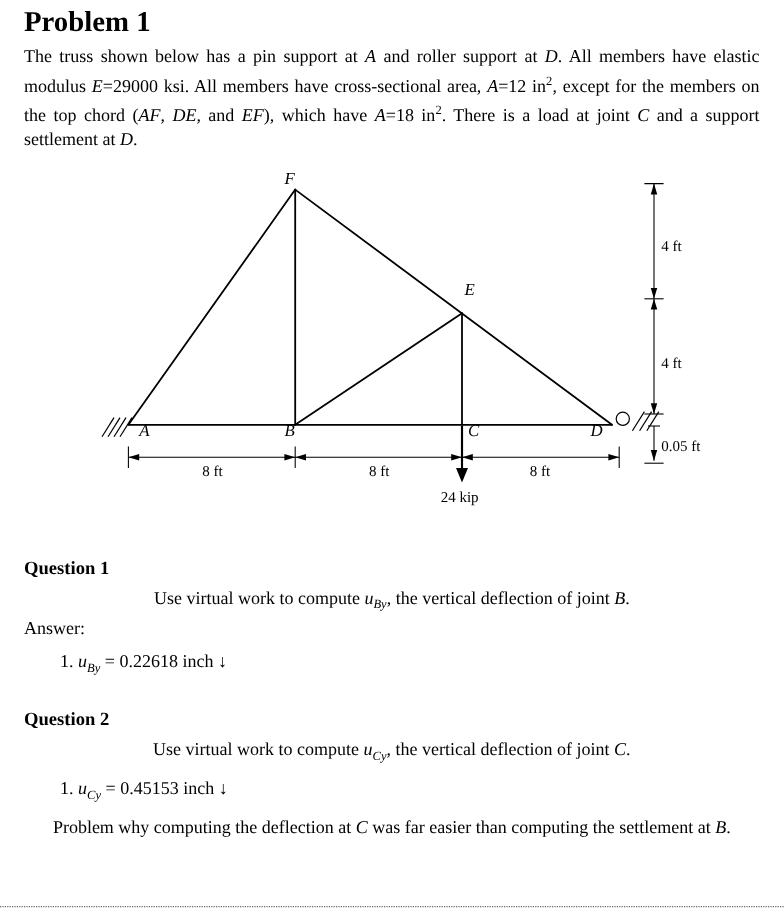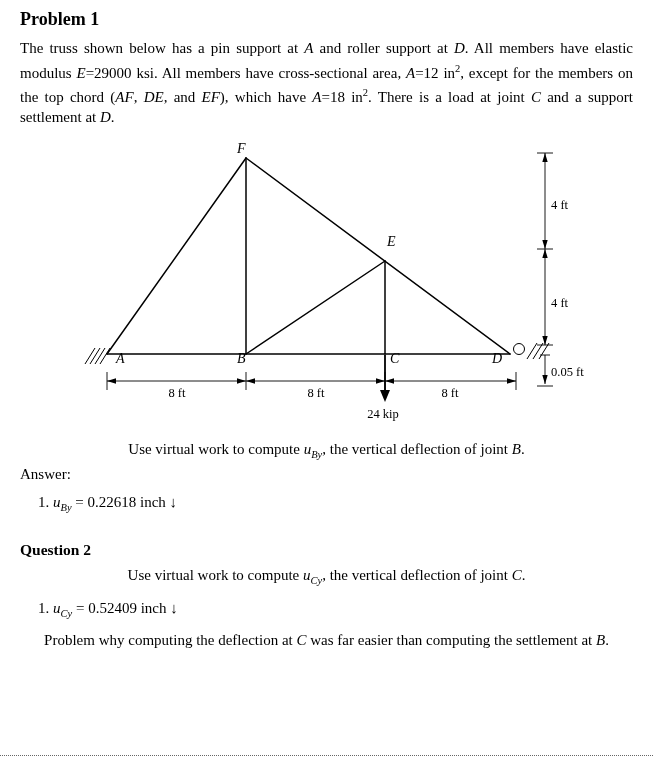--- a/index.html
+++ b/index.html
@@ -2,25 +2,25 @@
 <html><head>
 <meta charset="utf-8">
 <style>
   * { margin:0; padding:0; box-sizing:border-box; }
   html,body { background:#ffffff; }
   body {
     width:653px; height:757px; overflow:hidden; position:relative;
     font-family:"Liberation Serif","DejaVu Serif",serif; color:#000;
   }
   .page { position:relative; width:653px; height:757px; padding:9px 20px 0 20px; }
-  .h-problem { font-size:18px; font-weight:bold; line-height:21px; margin-bottom:9px; }
+  .h-problem { font-size:24px; font-weight:bold; line-height:21px; margin-bottom:9px; }
   .h-question { font-size:15.5px; font-weight:bold; line-height:19px; }
   .body { font-size:15px; line-height:19.5px; }
   .just { text-align:justify; }
-  .item { margin-left:18px; }
+  .item { margin-left:30px; }
   sup { font-size:70%; }
   sub { font-size:70%; }
   .diagram { display:block; margin-left:-20px; margin-top:14px; }
   .diagram text { font-family:"Liberation Serif","DejaVu Serif",serif; fill:#000; }
   .jlabel { font-size:14px; font-style:italic; }
   .dlabel { font-size:12.5px; }
   .mid { text-anchor:middle; }
   .mt-q1 { margin-top:31px; }
   .mt-p  { margin-top:7px;text-align:center; }
   .mt-i  { margin-top:9px; }
@@ -110,24 +110,25 @@
 
     <text class="dlabel mid" x="177" y="256">8 ft</text>
     <text class="dlabel mid" x="316" y="256">8 ft</text>
     <text class="dlabel mid" x="450" y="256">8 ft</text>
     <text class="dlabel" x="551" y="68">4 ft</text>
     <text class="dlabel" x="551" y="166">4 ft</text>
     <text class="dlabel" x="551" y="235">0.05 ft</text>
     <text class="dlabel mid" x="383" y="277">24 kip</text>
   </svg>
 
+  <h2 class="h-question mt-q1">Question 1</h2>
   <div class="body mt-p"><span>Use virtual work to compute </span><span style="font-style: italic;">u</span><sub style="font-style: italic;">By</sub><span>, the vertical deflection of joint </span><span style="font-style: italic;">B</span><span>.</span></div>
   <div class="body">Answer:</div>
   <div class="body item mt-i"><span>1. </span><span style="font-style: italic;">u</span><sub style="font-style: italic;">By</sub><span> = 0.22618 inch ↓</span></div>
 
   <h2 class="h-question mt-q2">Question 2</h2>
   <div class="body mt-p"><span>Use virtual work to compute </span><span style="font-style: italic;">u</span><sub style="font-style: italic;">Cy</sub><span>, the vertical deflection of joint </span><span style="font-style: italic;">C</span><span>.</span></div>
-  <div class="body item mt-i"><span>1. </span><span style="font-style: italic;">u</span><sub style="font-style: italic;">Cy</sub><span> = 0.52409 inch ↓</span></div>
+  <div class="body item mt-i"><span>1. </span><span style="font-style: italic;">u</span><sub style="font-style: italic;">Cy</sub><span> = 0.45153 inch ↓</span></div>
 
   <div class="body just mt-p"><span>Problem why computing the deflection at </span><span style="font-style: italic;">C</span><span> was far easier than computing the settlement at </span><span style="font-style: italic;">B</span><span>.</span></div>
 
   <div class="bottom-rule"></div>
 </div>
 
 </body></html>

